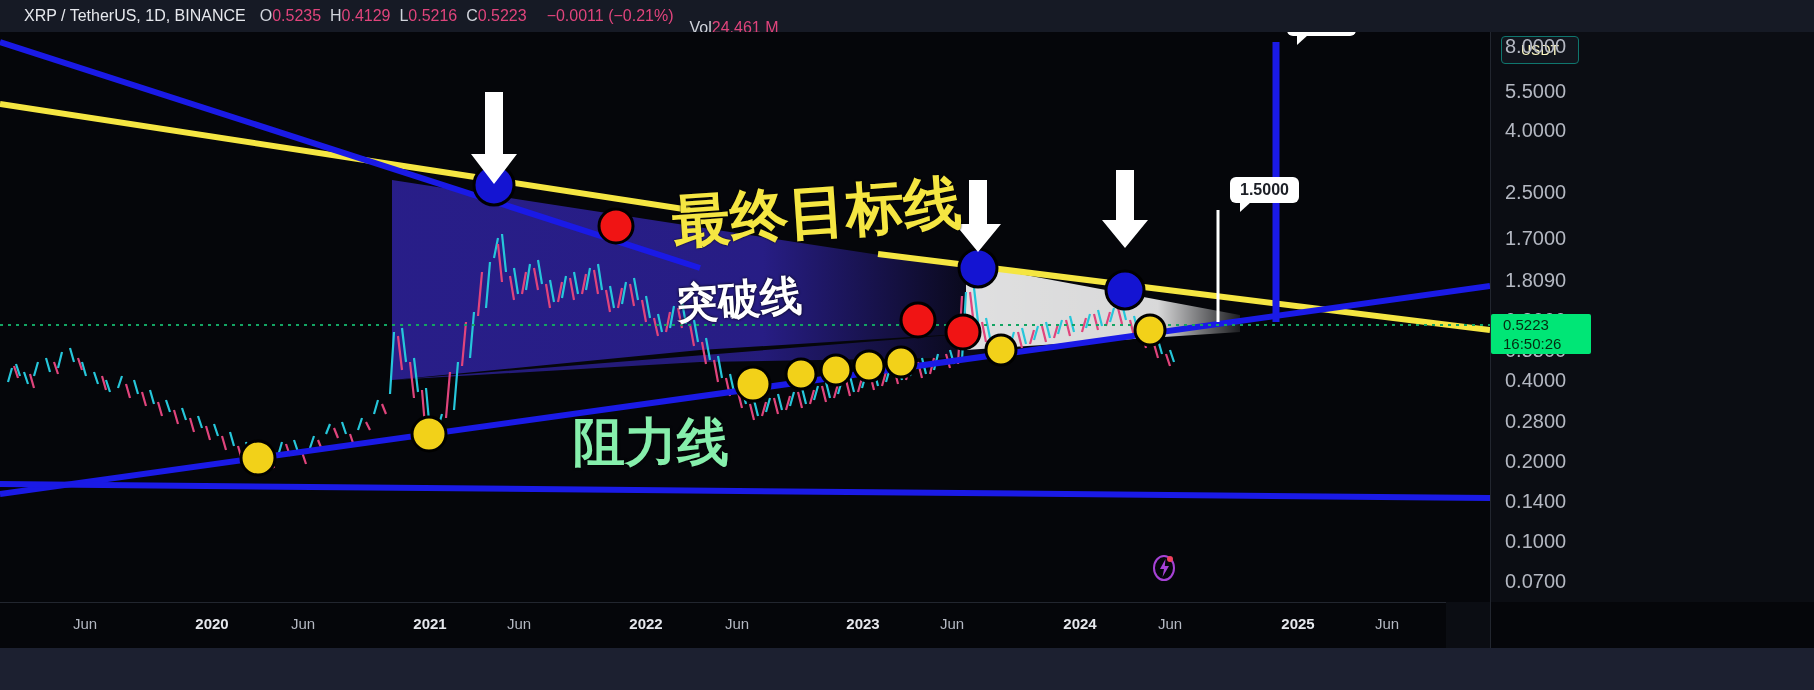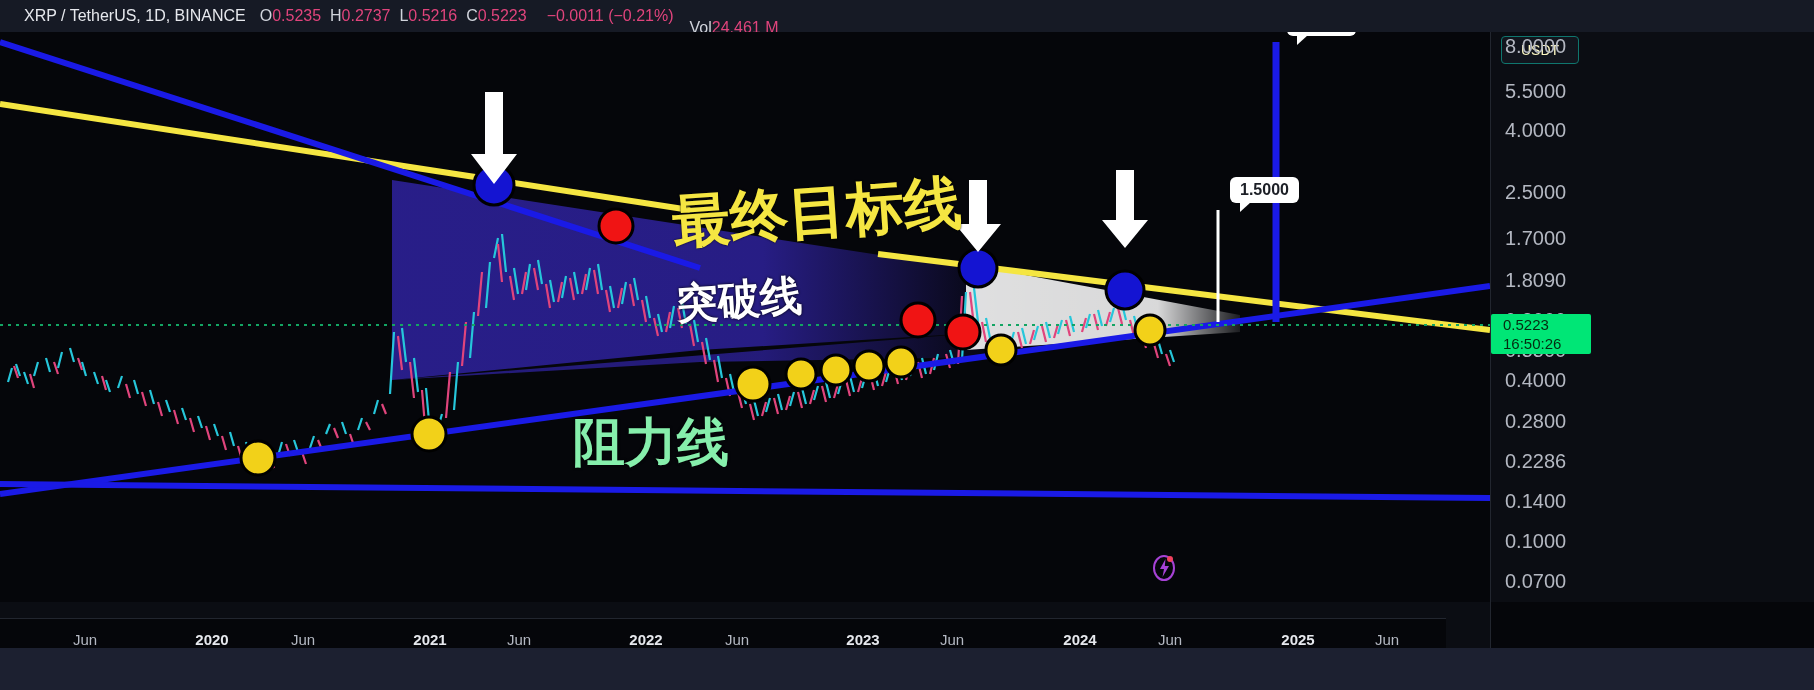--- a/index.html
+++ b/index.html
@@ -31,21 +31,21 @@
   #usdt-badge{position:absolute;left:10px;top:4px;width:76px;height:26px;
               border:1px solid #0f766e;border-radius:4px;display:flex;
               align-items:center;justify-content:center;font-size:14px;
               color:#fef9c3;background:#12151d;}
   #last-price{position:absolute;left:0px;width:100px;height:40px;background:#00e676;
               border-radius:2px;color:#052b10;font-size:15px;line-height:19px;
               padding:1px 0 0 12px;box-sizing:border-box;}
 
   
   #time-axis{position:absolute;left:0;top:602px;width:1446px;height:46px;
-             background:#05060a;border-top:1px solid #22262f;margin-top:16px;}
+             background:#05060a;border-top:1px solid #22262f;}
   #time-axis .t{position:absolute;top:12px;font-size:15px;color:#b4b8c2;
                 transform:translateX(-50%);}
   #time-axis .t.bold{color:#e6e8ed;font-weight:bold;}
   #axis-corner{position:absolute;left:1490px;top:602px;width:324px;height:46px;
                background:#05060a;border-left:1px solid #22262f;}
   #footer{position:absolute;left:0;top:648px;width:1814px;height:42px;background:#1c2030;}
 
   
   .cn{position:absolute;white-space:nowrap;font-weight:bold;
       font-family:"DejaVu Sans","Liberation Sans",sans-serif;}
@@ -70,21 +70,21 @@
 </style>
 </head>
 <body>
 
 <div id="app">
 
   <div id="header">
     <span class="sym">XRP / TetherUS, 1D, BINANCE</span>
     <span class="ohlc">
       <span class="k">O</span><span class="v">0.5235</span>
-      &nbsp;<span class="k">H</span><span class="v">0.2737</span>
+      &nbsp;<span class="k">H</span><span class="v">0.4129</span>
       &nbsp;<span class="k">L</span><span class="v">0.5216</span>
       &nbsp;<span class="k">C</span><span class="v">0.5223</span>
     </span>
     <span class="chg">−0.0011 (−0.21%)</span>
     <span class="vol"><span class="k">Vol</span><span class="v">24.461 M</span></span>
   </div>
 
   <div id="plot">
     <svg id="chartsvg" width="1490" height="570" viewBox="0 0 1490 570">
       <defs>
@@ -228,21 +228,21 @@
     <div class="tick" style="top:3px">8.0000</div>
     <div class="tick" style="top:48px">5.5000</div>
     <div class="tick" style="top:87px">4.0000</div>
     <div class="tick" style="top:149px">2.5000</div>
     <div class="tick" style="top:195px">1.7000</div>
     <div class="tick" style="top:237px">1.8090</div>
     <div class="tick" style="top:277px">0.8000</div>
     <div class="tick" style="top:307px">0.5500</div>
     <div class="tick" style="top:337px">0.4000</div>
     <div class="tick" style="top:378px">0.2800</div>
-    <div class="tick" style="top:418px">0.2286</div>
+    <div class="tick" style="top:418px">0.2000</div>
     <div class="tick" style="top:458px">0.1400</div>
     <div class="tick" style="top:498px">0.1000</div>
     <div class="tick" style="top:538px">0.0700</div>
 
     <div id="last-price" style="top:282px">
       <div>0.5223</div>
       <div>16:50:26</div>
     </div>
   </div>
 

